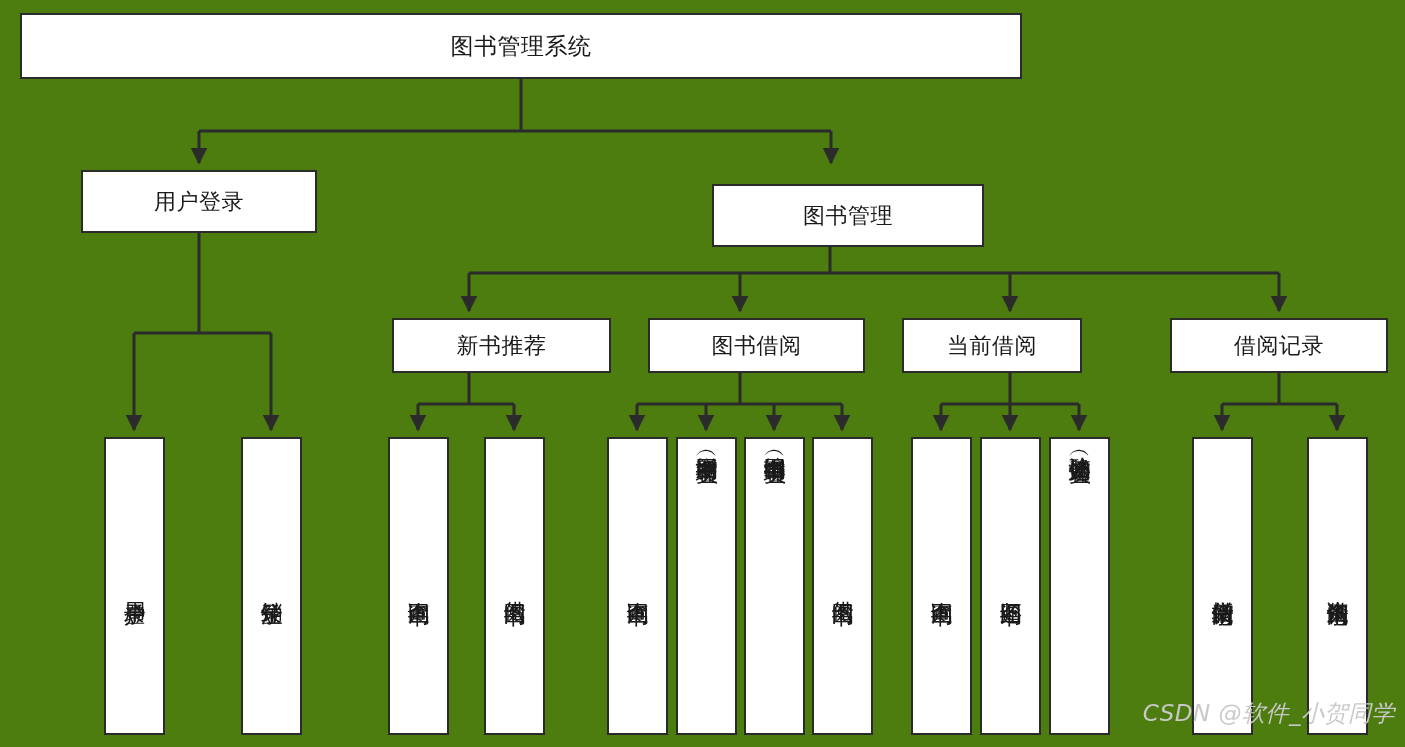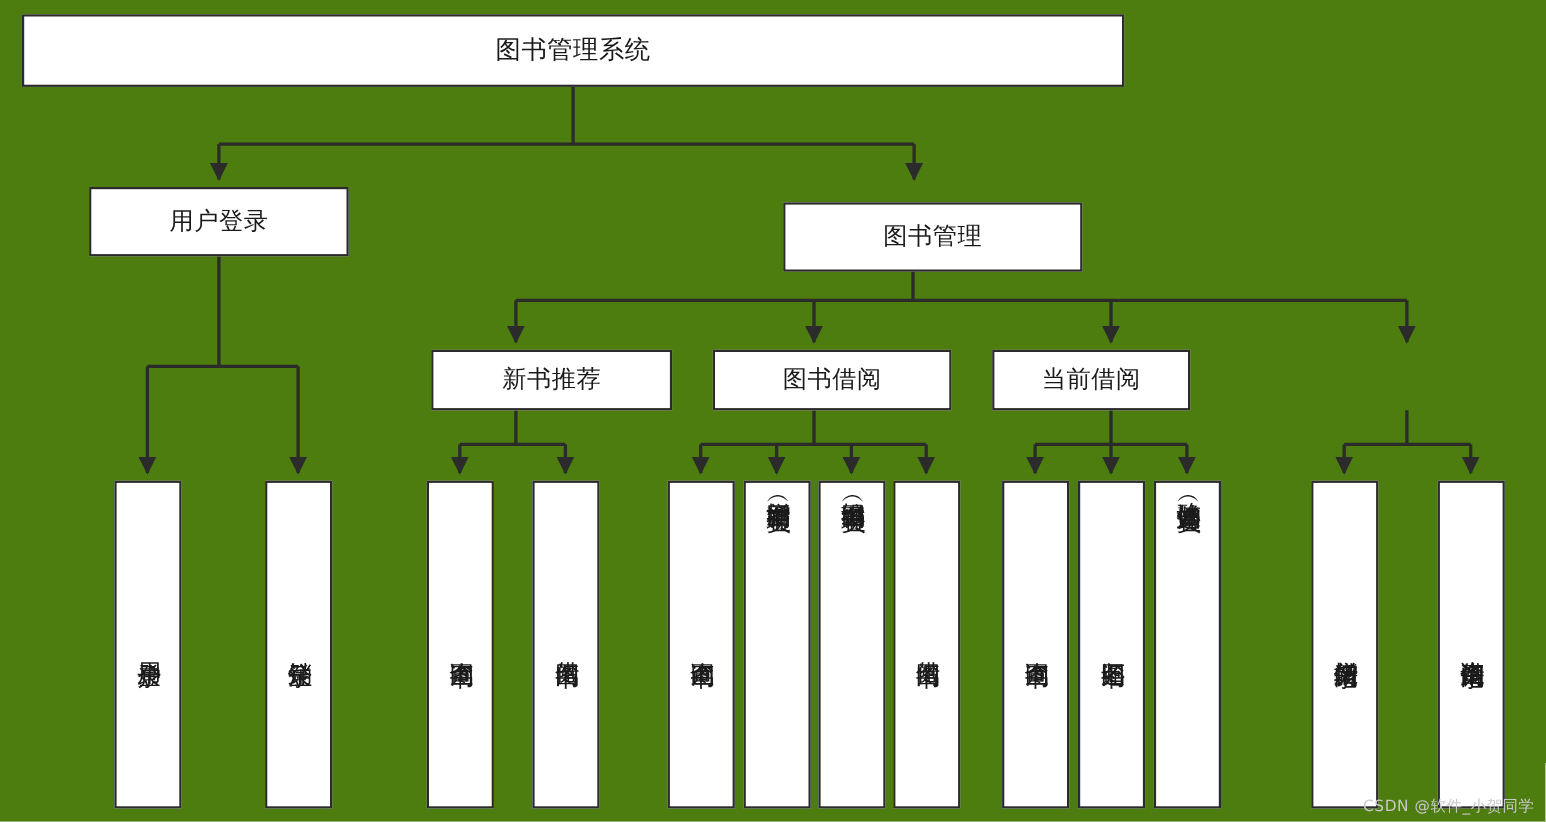--- a/index.html
+++ b/index.html
@@ -63,27 +63,28 @@
     line-height: 1.12;
     letter-spacing: 1px;
     white-space: nowrap;
   }
   .node.vert.mid {
     align-items: center;
   }
   .watermark {
     position: absolute;
     right: 10px;
-    bottom: 5px;
-    font-size: 14px;
+    bottom: 18px;
+    font-size: 23px;
     color: #c9c9c9;
     letter-spacing: 0.5px;
     white-space: nowrap;
     z-index: 5;
     font-family: "DejaVu Sans", "Liberation Sans", sans-serif;
+    font-style: italic;
   }
 </style>
 </head>
 <body>
 
 <div id="canvas">
 
   <svg id="edges" viewBox="0 0 1405 747" width="1405" height="747" xmlns="http://www.w3.org/2000/svg">
     <defs>
       <marker id="arrow" viewBox="0 0 12 12" refX="10" refY="6" markerWidth="6" markerHeight="6" orient="auto-start-reverse">
@@ -151,20 +152,23 @@
   </div>
 
   <div class="node horiz" style="left:632px; top:318px; width:217px; height:55px;margin-left:16px;">
     <span class="label">图书借阅</span>
   </div>
 
   <div class="node horiz" style="left:902px; top:318px; width:180px; height:55px;">
     <span class="label">当前借阅</span>
   </div>
 
+  <div class="node horiz" style="left:1170px; top:318px; width:218px; height:55px;">
+    <span class="label">借阅记录</span>
+  </div>
 
   <div class="node vert mid" style="left:104px; top:437px; width:61px; height:298px;">
     <span class="label">用户登录</span>
   </div>
 
   <div class="node vert mid" style="left:241px; top:437px; width:61px; height:298px;">
     <span class="label">注销登录</span>
   </div>
 
   <div class="node vert mid" style="left:388px; top:437px; width:61px; height:298px;">

